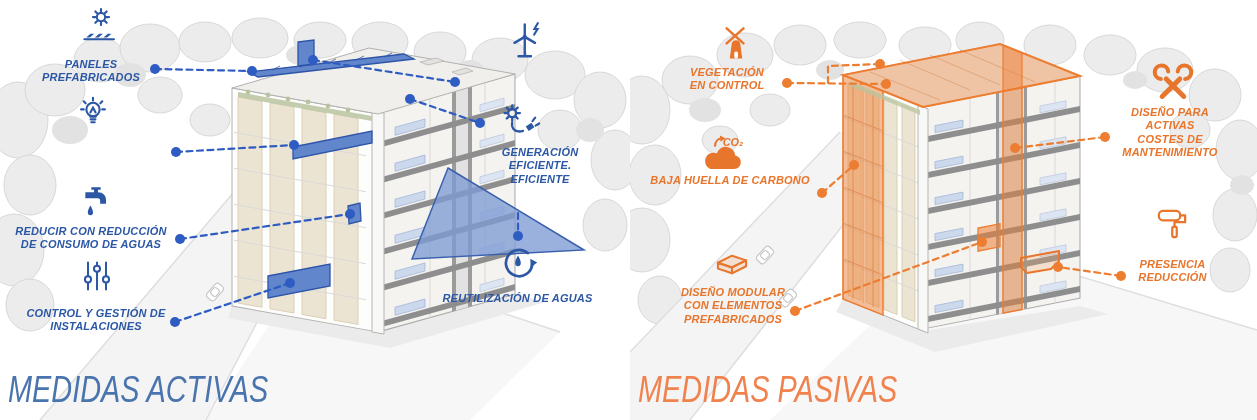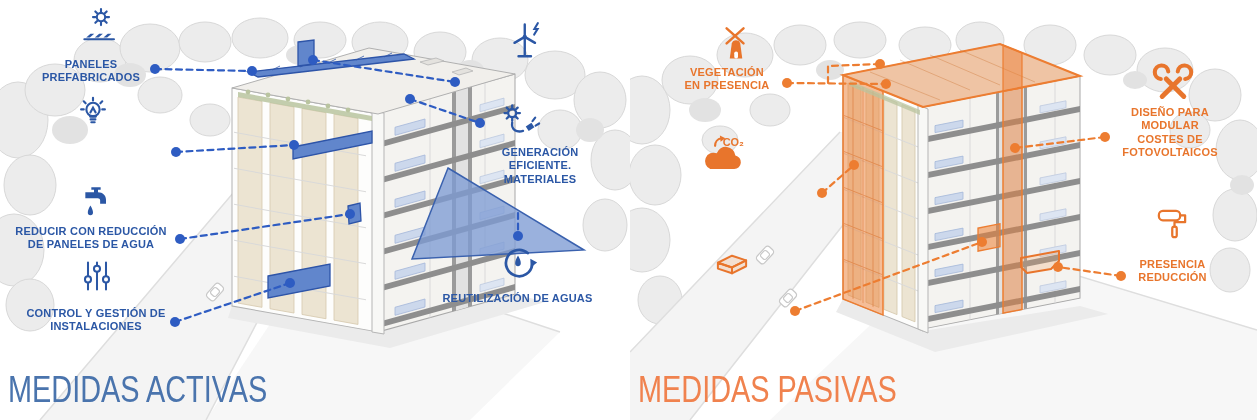--- a/index.html
+++ b/index.html
@@ -1,17 +1,17 @@
 <!DOCTYPE html>
 <html style="--blue-text: #2B57A5; --blue-line: #2E5CC2; --blue-fill: #6186CC; --blue-deep: #2D54A8; --blue-title: #4A74AD; --orange-text: #E8752C; --orange-line: #ED7D31; --orange-title: #F0824E;"><head>
 <meta charset="utf-8">
 <style>
   html,body{margin:0;padding:0;background:#fff;}
   .stage{position:relative;width:1257px;height:420px;background:#fff;overflow:hidden;
-         font-family:"Liberation Sans",sans-serif;}
+         font-family:"Liberation Sans",sans-serif;font-style:italic;}
   .panel{position:absolute;top:0;height:420px;}
   #panel-active{left:0;width:630px;}
   #panel-passive{left:630px;width:627px;}
   .scene{position:absolute;left:0;top:0;}
   .lbl{position:absolute;font-weight:bold;font-size:11px;line-height:1.22;text-align:center;letter-spacing:.2px;}
   .lbl.b{color:var(--blue-text);}
   .lbl.o{color:var(--orange-text);}
   .ic{position:absolute;}
   .ic svg{display:block;}
   .title{position:absolute;left:8px;top:371px;margin:0;font-weight:400;font-size:37px;line-height:1;
@@ -258,25 +258,25 @@
       </svg>
     </span>
 
     <div class="lbl b" style="left:30px;top:58px;width:122px">
       <div>PANELES</div>
       <div>PREFABRICADOS</div>
     </div>
     <div class="lbl b" style="left:484px;top:146px;width:112px">
       <div>GENERACIÓN</div>
       <div>EFICIENTE.</div>
-      <div>MATERIALES</div>
+      <div>EFICIENTE</div>
     </div>
     <div class="lbl b" style="left:12px;top:225px;width:158px">
       <div>REDUCIR CON REDUCCIÓN</div>
-      <div>DE PANELES DE AGUA</div>
+      <div>DE CONSUMO DE AGUAS</div>
     </div>
     <div class="lbl b" style="left:21px;top:307px;width:150px">
       <div>CONTROL Y GESTIÓN DE</div>
       <div>INSTALACIONES</div>
     </div>
     <div class="lbl b" style="left:430px;top:292px;width:175px">
       <div>REUTILIZACIÓN DE AGUAS</div>
     </div>
 
     <h2 class="title b">MEDIDAS ACTIVAS</h2>
@@ -448,29 +448,35 @@
         <g class="so" stroke-width="1.8" fill="none" stroke-linecap="round" stroke-linejoin="round">
           <rect x="5.5" y="5.5" width="17" height="7.5" rx="3.2"></rect>
           <path d="M22.5,9 h4 v5.5 h-8.5 v3.5"></path>
           <rect x="16.2" y="18" width="3.6" height="8.5" rx="1.6"></rect>
         </g>
       </svg>
     </span>
 
     <div class="lbl o" style="left:47px;top:66px;width:100px">
       <div>VEGETACIÓN</div>
-      <div>EN PRESENCIA</div>
+      <div>EN CONTROL</div>
     </div>
     <div class="lbl o" style="left:490px;top:106px;width:100px">
       <div>DISEÑO PARA</div>
-      <div>MODULAR</div>
+      <div>ACTIVAS</div>
       <div>COSTES DE</div>
-      <div>FOTOVOLTAICOS</div>
+      <div>MANTENIMIENTO</div>
     </div>
     <div class="lbl o" style="left:15px;top:174px;width:170px">
+      <div>BAJA HUELLA DE CARBONO</div>
+    </div>
+    <div class="lbl o" style="left:43px;top:286px;width:120px">
+      <div>DISEÑO MODULAR</div>
+      <div>CON ELEMENTOS</div>
+      <div>PREFABRICADOS</div>
     </div>
     <div class="lbl o" style="left:500px;top:258px;width:85px">
       <div>PRESENCIA</div>
       <div>REDUCCIÓN</div>
     </div>
 
     <h2 class="title o">MEDIDAS PASIVAS</h2>
   </section>
 </div>
 

